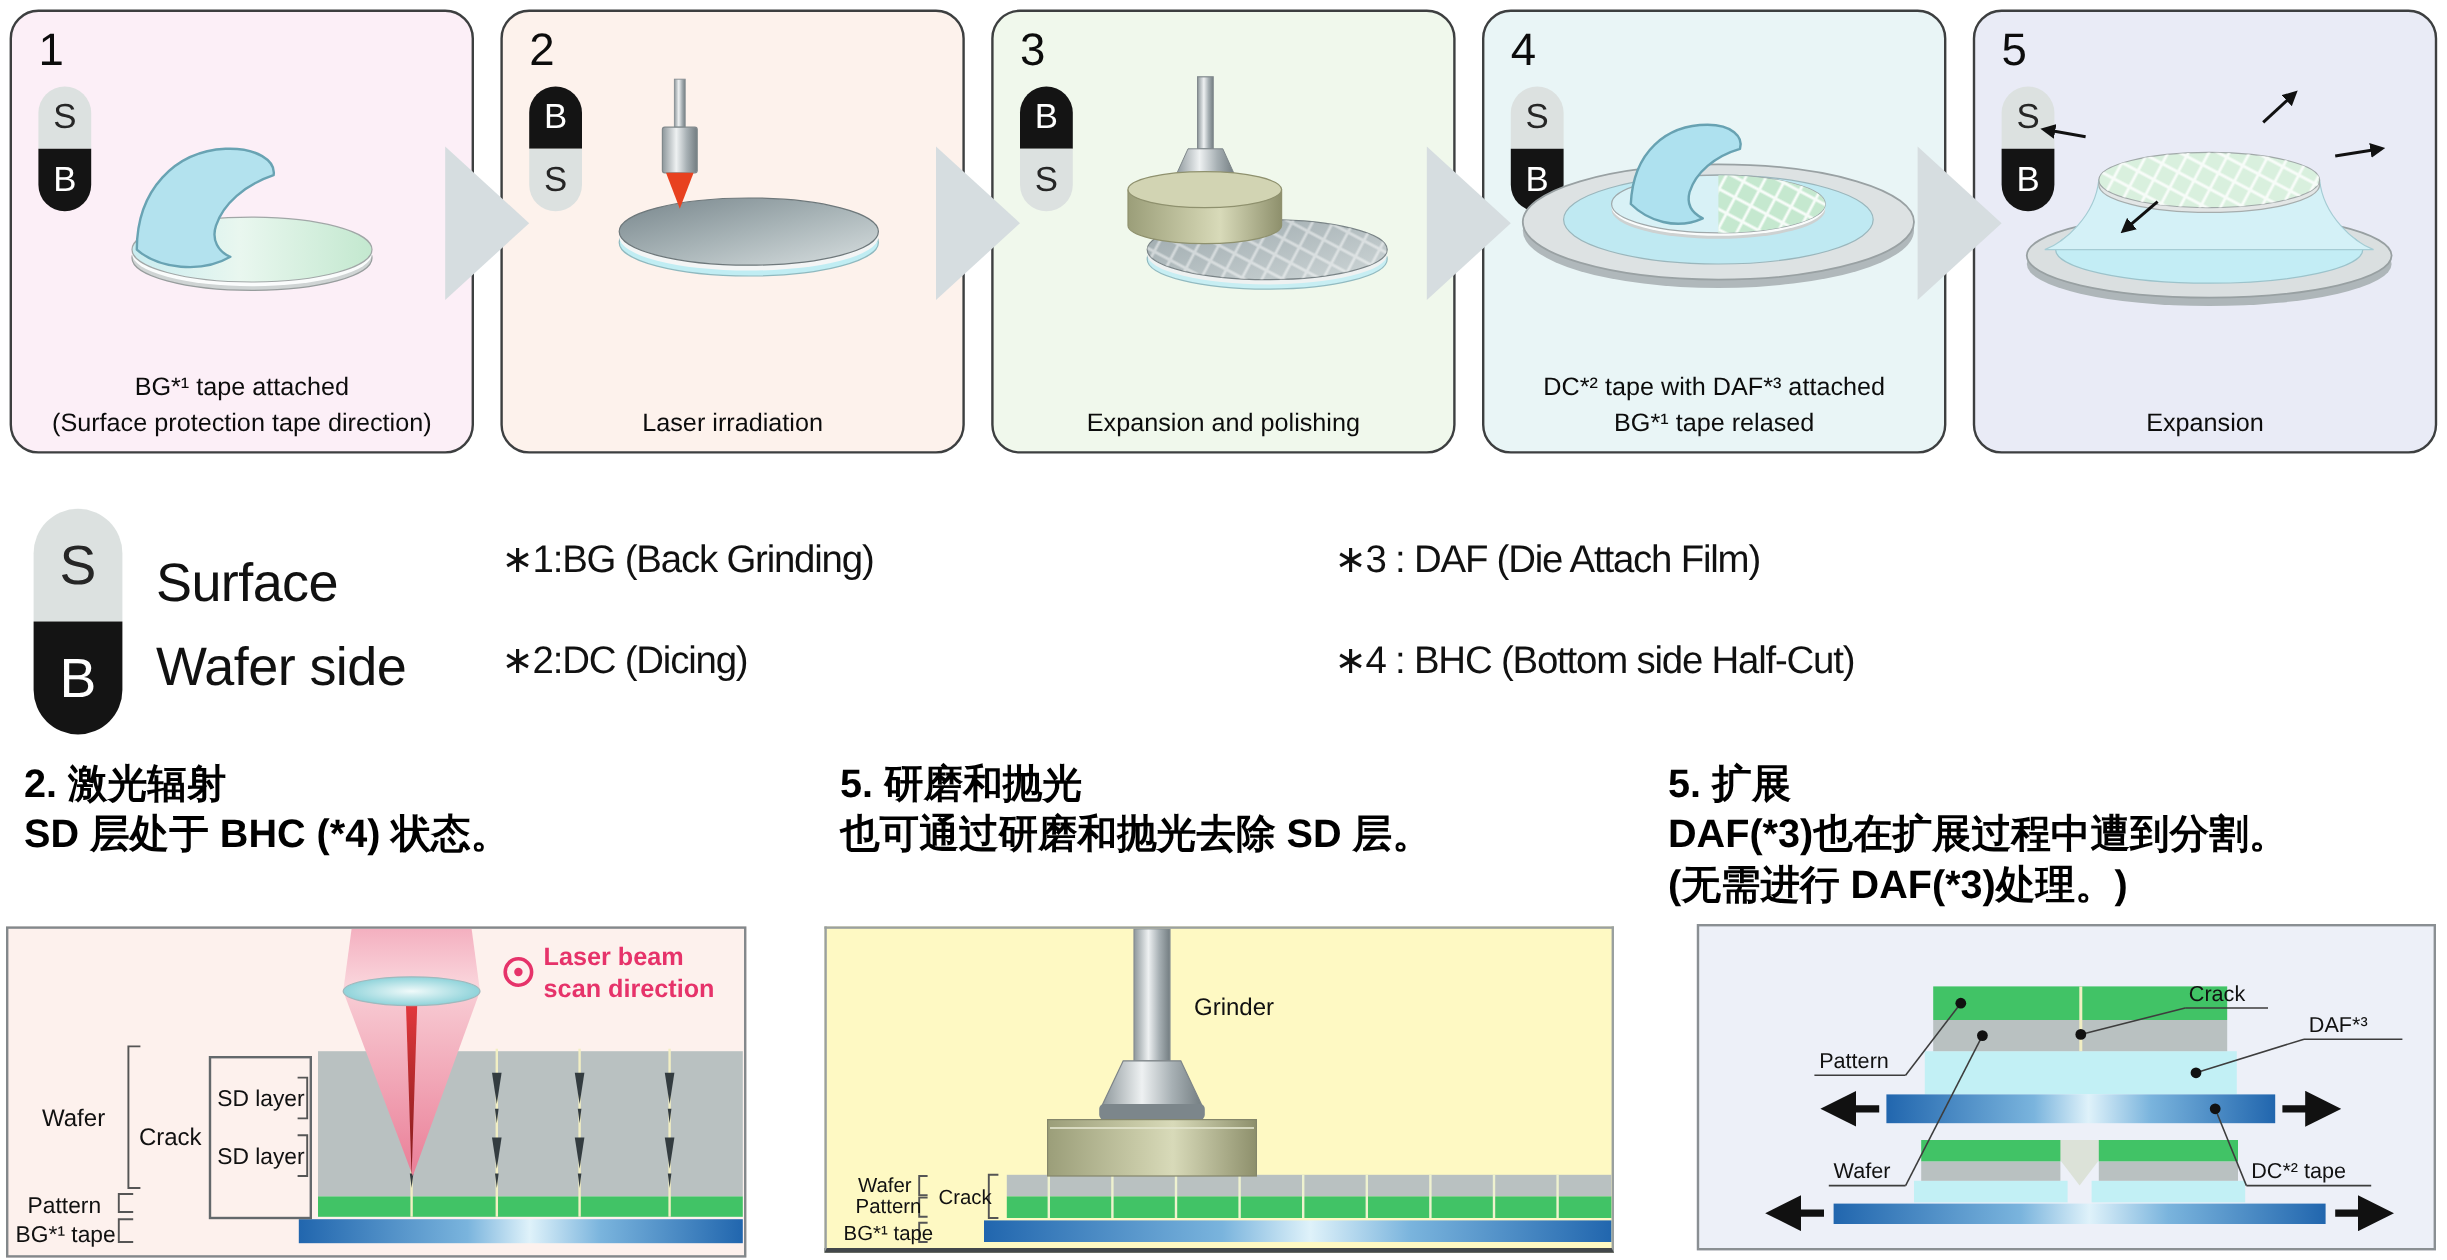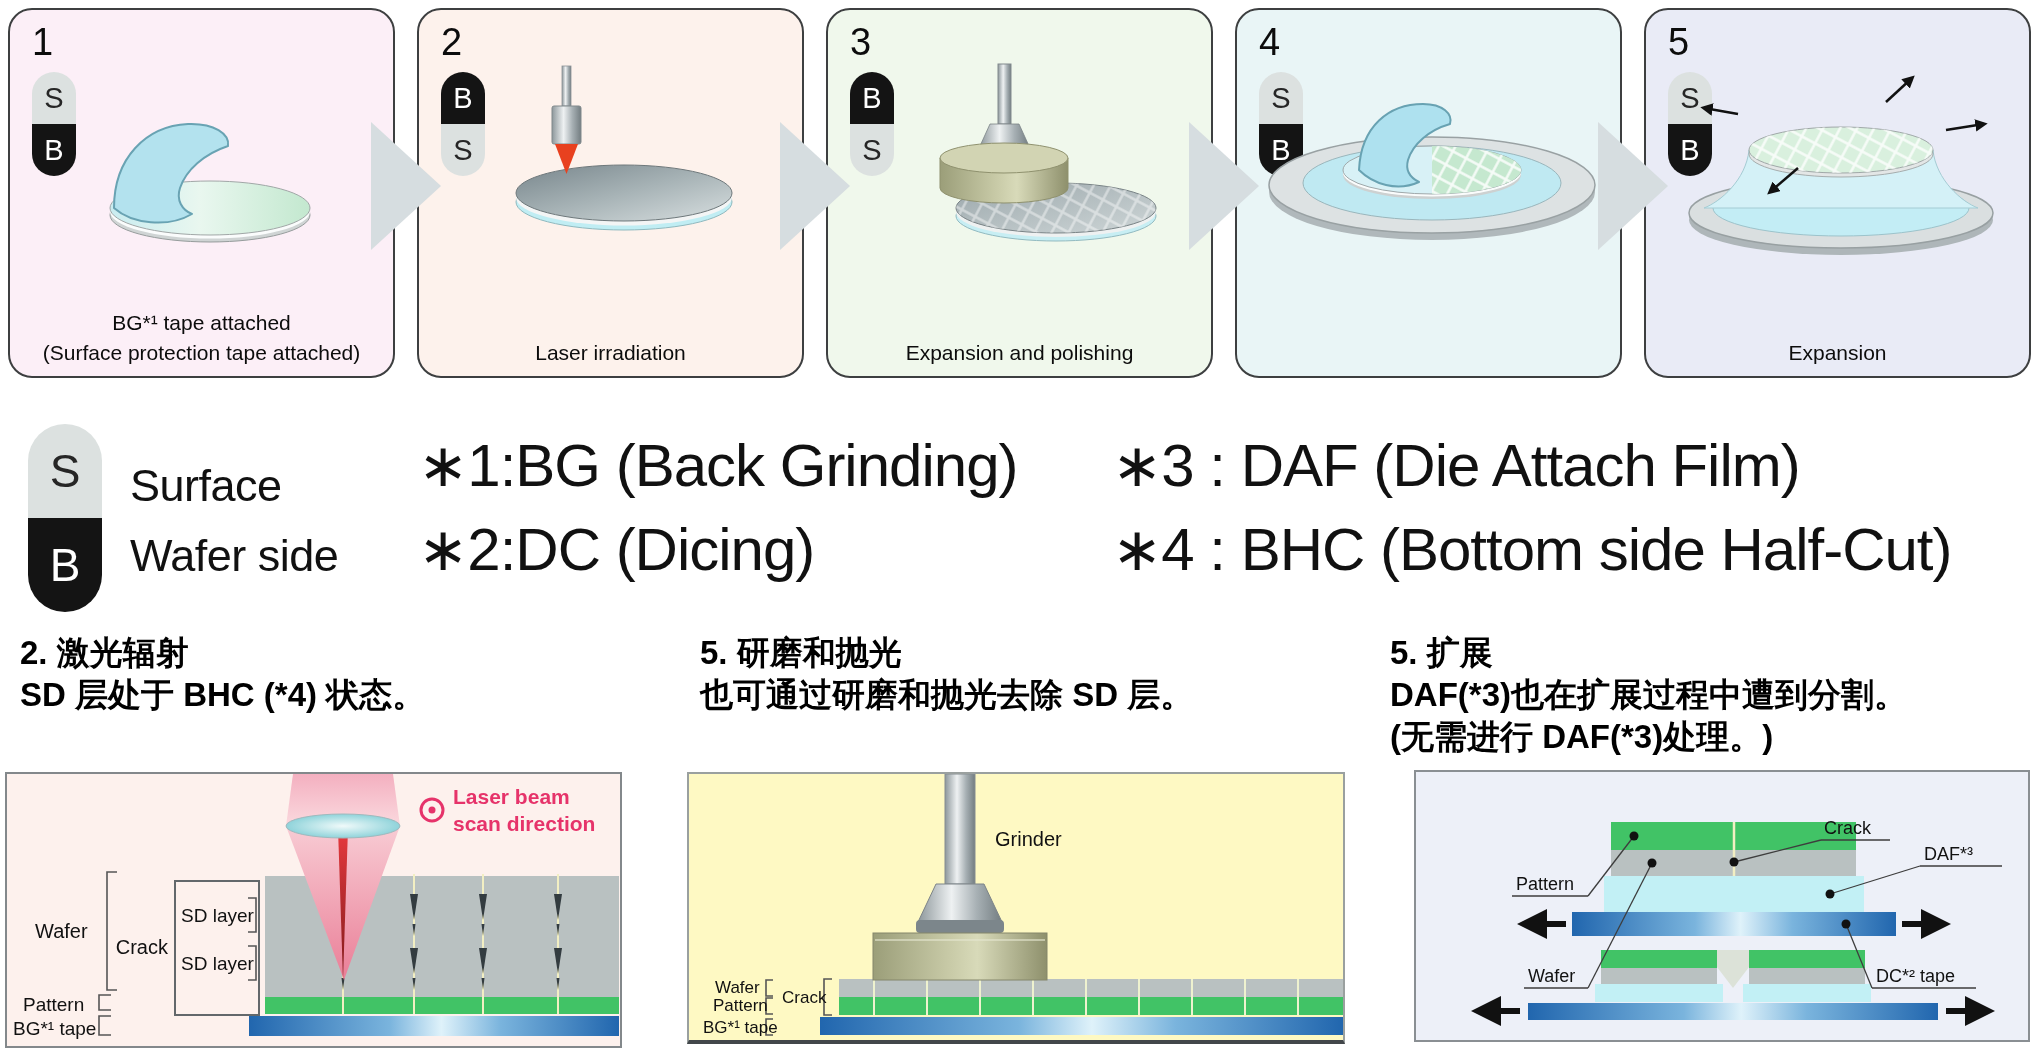--- a/index.html
+++ b/index.html
@@ -27,21 +27,21 @@
   .a1{left:371px}.a2{left:780px}.a3{left:1189px}.a4{left:1598px}
 
   
   .legend-capsule{position:absolute;left:28px;top:424px;width:74px}
   .lcap{width:74px;height:94px;display:flex;align-items:center;justify-content:center;font-size:46px}
   .lcap.top{border-radius:37px 37px 0 0}
   .lcap.bot{border-radius:0 0 37px 37px}
   .legend-label{position:absolute;font-size:45px;color:#111;letter-spacing:-0.5px}
   .ll1{left:130px;top:460px}
   .ll2{left:130px;top:530px}
-  .notes-col{position:absolute;top:424px;font-size:60px;color:#111;letter-spacing:-1px;line-height:84px;white-space:nowrap}
+  .notes-col{position:absolute;top:424px;font-size:32px;color:#111;letter-spacing:-1px;line-height:84px;white-space:nowrap}
   .nc1{left:418px}.nc2{left:1112px}
 
   
   .section{position:absolute;top:632px;font-size:33px;font-weight:700;color:#000;line-height:42px;white-space:nowrap}
   .s1{left:20px}.s2{left:700px}.s3{left:1390px}
 
   
   .diag{position:absolute;box-sizing:border-box}
   .d1{left:5px;top:772px;width:617px;height:276px;border:2px solid #83888b;background:#fdf1ed}
   .d2{left:687px;top:772px;width:658px;height:272px;border:2px solid #9aa09f;border-bottom:4px solid #42474a;background:#fef9c3}
@@ -119,21 +119,21 @@
   <div class="art">
     <svg viewBox="0 0 387 235" width="387" height="235">
       <ellipse cx="200" cy="153" rx="100" ry="27" fill="#cfd4d4" stroke="#979d9d"></ellipse>
       <ellipse cx="200" cy="149.5" rx="100" ry="27" fill="#fafcfc"></ellipse>
       <ellipse cx="200" cy="146" rx="100" ry="27" fill="url(#gwG)" stroke="#a1a7a7"></ellipse>
       <path d="M104,146 C104,96 136,64 178,62 C204,61 220,72 218,84 C194,92 176,108 170,126 C166,138 172,148 182,152 C158,166 122,162 104,146 Z" fill="#b3e2ee" stroke="#69a3b3" stroke-width="2" stroke-linejoin="round"></path>
     </svg>
   </div>
   <div class="caption">
     <div>BG*¹ tape attached</div>
-    <div>(Surface protection tape attached)</div>
+    <div>(Surface protection tape direction)</div>
   </div>
 </div>
 
 <div class="panel p2" style="background: rgb(253, 242, 236);">
   <div class="num">2</div>
   <div class="capsule">
     <div class="cap top" data-letter="B">B</div>
     <div class="cap bot" data-letter="S">S</div>
   </div>
   <div class="art">
@@ -188,20 +188,24 @@
       <ellipse cx="195" cy="130" rx="163" ry="48" fill="#b0b8bb"></ellipse>
       <ellipse cx="195" cy="123" rx="163" ry="48" fill="#dde2e3" stroke="#99a1a3" stroke-width="1.5"></ellipse>
       <ellipse cx="195" cy="121" rx="129" ry="37" fill="#bfe9f2" stroke="#9ab6bc"></ellipse>
       <ellipse cx="195" cy="113" rx="89" ry="24" fill="#cdd1d1"></ellipse>
       <ellipse cx="195" cy="110.5" rx="89" ry="24" fill="#fafcfc"></ellipse>
       <ellipse cx="195" cy="108" rx="89" ry="24" fill="#d8f1f6" stroke="#9fa8aa"></ellipse>
       <path d="M195,84 A89,24 0 0 1 284,108 A89,24 0 0 1 195,132 Z" fill="#c5e8cf"></path>
       <path d="M195,84 A89,24 0 0 1 284,108 A89,24 0 0 1 195,132 Z" fill="url(#xgrid)" opacity="0.85"></path>
       <path d="M122,108 C124,64 152,42 186,42 C206,42 216,52 213,62 C192,68 176,82 171,98 C168,109 174,116 182,120 C160,130 136,122 122,108 Z" fill="#aee1ef" stroke="#68a2b2" stroke-width="2" stroke-linejoin="round"></path>
     </svg>
+  </div>
+  <div class="caption">
+    <div>DC*² tape with DAF*³ attached</div>
+    <div>BG*¹ tape relased</div>
   </div>
 </div>
 
 <div class="panel p5" style="background: rgb(233, 235, 246);">
   <div class="num">5</div>
   <div class="capsule">
     <div class="cap top" data-letter="S">S</div>
     <div class="cap bot" data-letter="B">B</div>
   </div>
   <div class="art">

